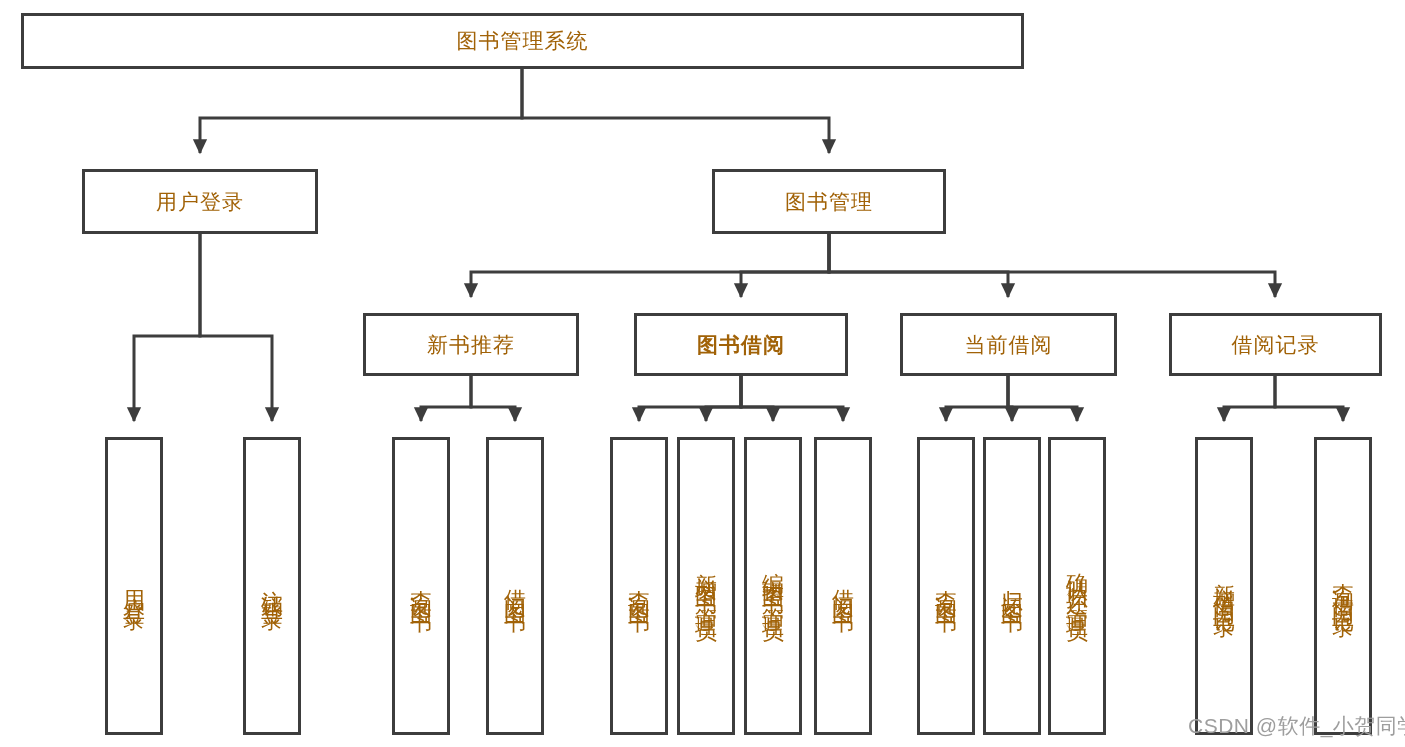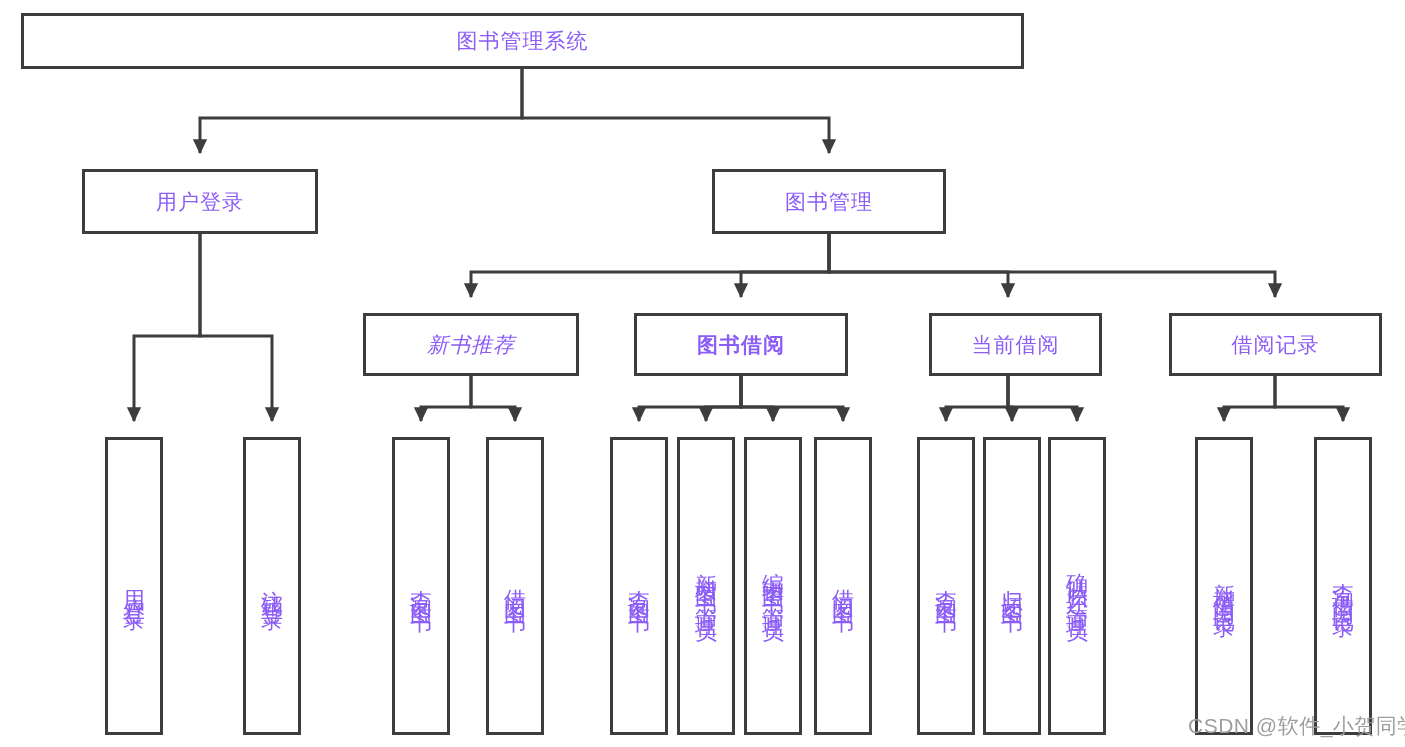--- a/index.html
+++ b/index.html
@@ -19,44 +19,44 @@
     position: absolute;
     left: 0;
     top: 0;
     pointer-events: none;
   }
   .node {
     position: absolute;
     box-sizing: border-box;
     border: 3px solid #3d3d3d;
     background: #ffffff;
-    color: #8b5cf6;
+    color: #a16207;
     display: flex;
     align-items: center;
     justify-content: center;
     font-size: 21px;
     letter-spacing: 1px;
     text-align: center;
   }
   .vnode {
     writing-mode: vertical-rl;
     text-orientation: upright;
     font-size: 22px;
     letter-spacing: 7px;
     line-height: 1;
   }
   
   .n-root  { left: 21px;  top: 13px;  width: 1003px; height: 56px; }
   
   .n-login { left: 82px;  top: 169px; width: 236px; height: 65px; }
   .n-mgmt  { left: 712px; top: 169px; width: 234px; height: 65px; }
   
-  .n-newbook { left: 363px;  top: 313px; width: 216px; height: 63px; font-style: italic; }
+  .n-newbook { left: 363px;  top: 313px; width: 216px; height: 63px; }
   .n-borrow  { left: 634px;  top: 313px; width: 214px; height: 63px; font-weight: bold; }
-  .n-current { left: 900px;  top: 313px; width: 173px; height: 63px; margin-left: 29px; }
+  .n-current { left: 900px;  top: 313px; width: 217px; height: 63px; }
   .n-records { left: 1169px; top: 313px; width: 213px; height: 63px; font-family: Liberation Mono, monospace; }
   
   .v { top: 437px; width: 58px; height: 298px; }
   .n-l1 { left: 105px; }
   .n-l2 { left: 243px; }
   .n-a1 { left: 392px; }
   .n-a2 { left: 486px; }
   .n-b1 { left: 610px; }
   .n-b2 { left: 677px; }
   .n-b3 { left: 744px; }

